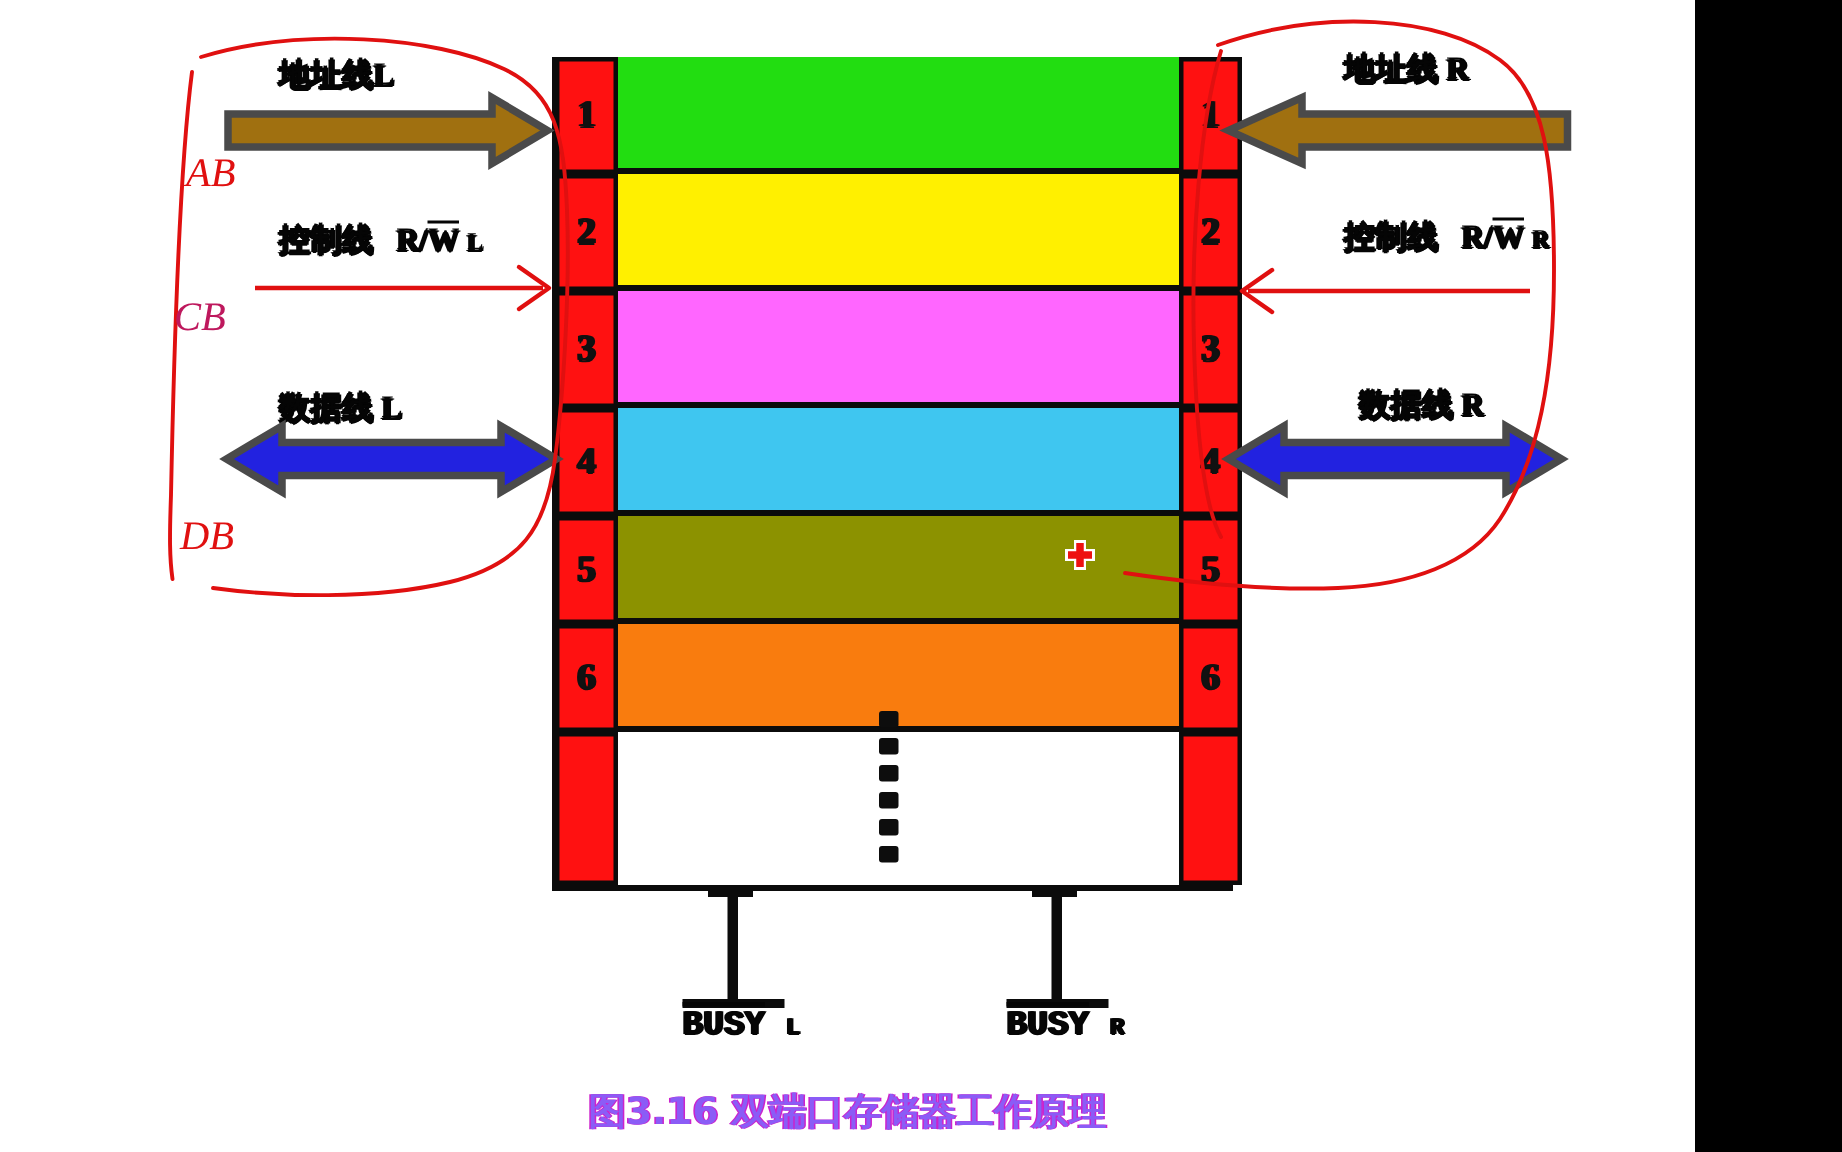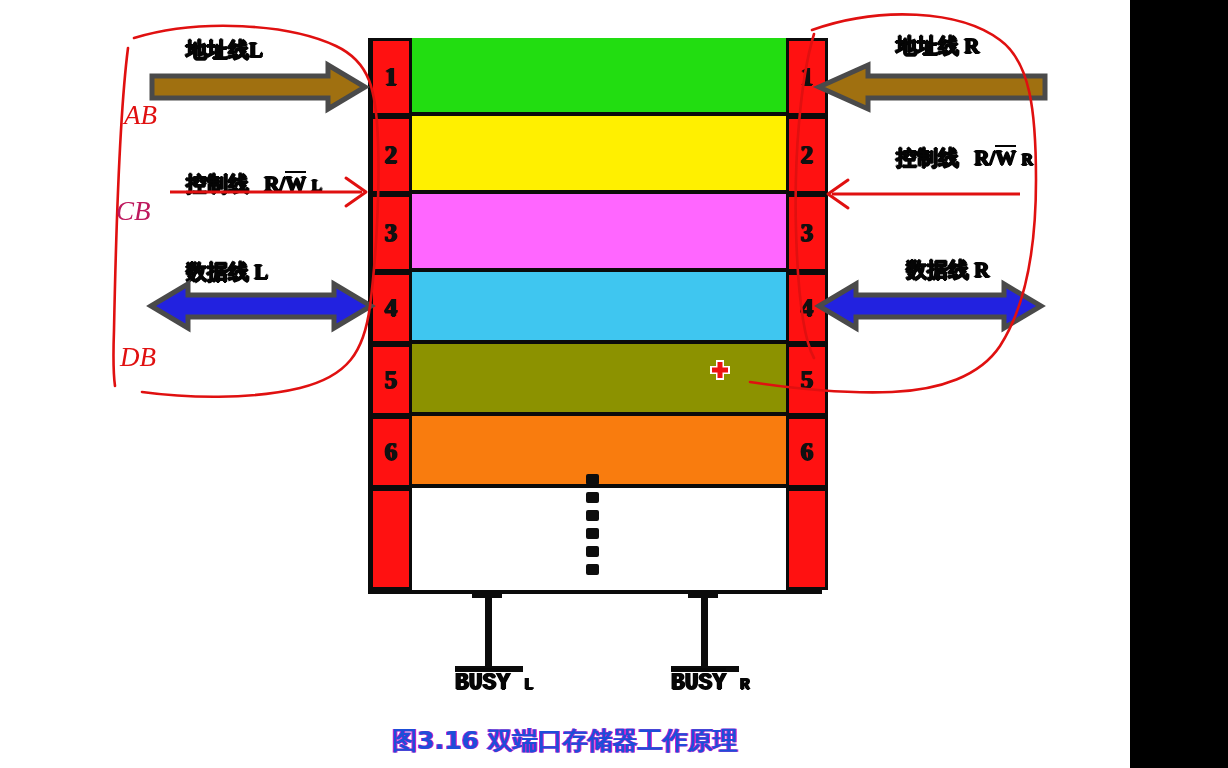--- a/index.html
+++ b/index.html
@@ -51,21 +51,21 @@
   .busy-line{position:absolute;background:#0b0b0b;}
   .busy-lbl{position:absolute;white-space:nowrap;color:#060606;
             font-family:Liberation Mono, monospace;
             font-weight:bold;font-size:23px;
             text-shadow:1px 0 0 #060606,-1px 0 0 #060606,0 1px 0 #060606;}
   .busy-lbl .ob{border-top:3px solid #060606;display:inline-block;line-height:1.1;}
   .busy-lbl .sub{font-size:16px;}
 
   
   .caption{position:absolute;left:0;top:724px;width:1130px;text-align:center;
-           color:#1d4ed8;font-weight:bold;font-size:25px;
+           color:#8b5cf6;font-weight:bold;font-size:25px;
            font-family:"DejaVu Sans","Liberation Sans",sans-serif;
            text-shadow:1px 0 0 #cc22cc,-1px 0 0 #cc22cc;}
 
   
   #ink{position:absolute;left:0;top:0;width:1130px;height:768px;pointer-events:none;}
   .ink-lbl{position:absolute;color:#e01010;font-size:27px;
            font-family:"Liberation Serif","DejaVu Serif",serif;font-style:italic;text-align:right;}
 
   
   .cursor{position:absolute;left:708px;top:358px;width:24px;height:24px;}
@@ -141,21 +141,21 @@
       </div>
 
     <div class="lbl" style="left:186px;top:36px;">地址线L</div>
 
     <div class="barrow" style="left:150px;top:62px;">
       <svg width="218" height="50" viewBox="0 0 218 50">
         <path d="M2,14 L178,14 L178,3 L215,25 L178,47 L178,36 L2,36 Z" fill="#a07010" stroke="#4a4a4a" stroke-width="5" stroke-linejoin="miter"></path>
       </svg>
     </div>
 
-    <div class="lbl" style="left:186px;top:146px;margin-top:24px;">
+    <div class="lbl" style="left:186px;top:146px;">
       <span>控制线</span>
       <span style="display:inline-block;width:10px"></span><span>R/</span><span class="ovl">W</span>
       <span class="sub">L</span>
     </div>
 
     <div class="lbl" style="left:186px;top:258px;">数据线 L</div>
 
     <div class="barrow" style="left:148px;top:274px;">
       <svg width="226" height="64" viewBox="0 0 226 64">
         <path d="M3,32 L40,10 L40,21 L186,21 L186,10 L223,32 L186,54 L186,43 L40,43 L40,54 Z" fill="#2222e0" stroke="#4a4a4a" stroke-width="5" stroke-linejoin="miter"></path>

